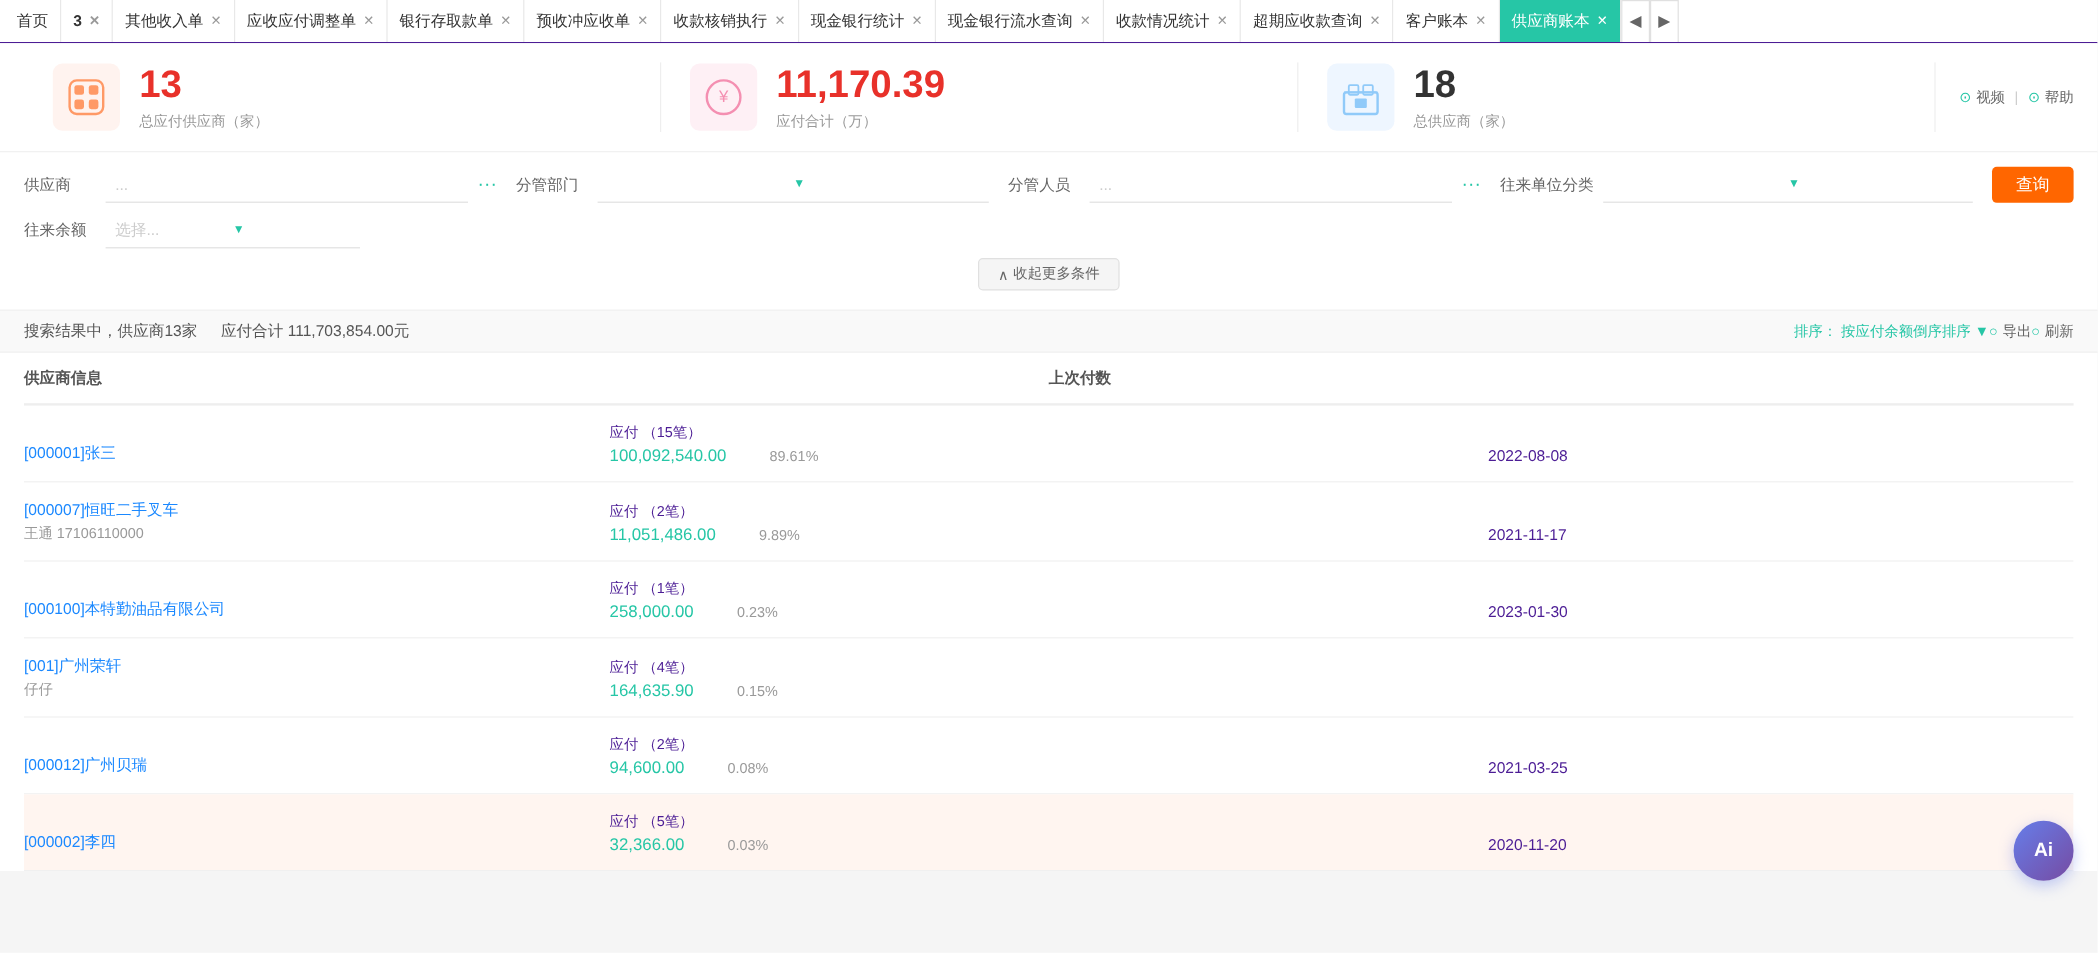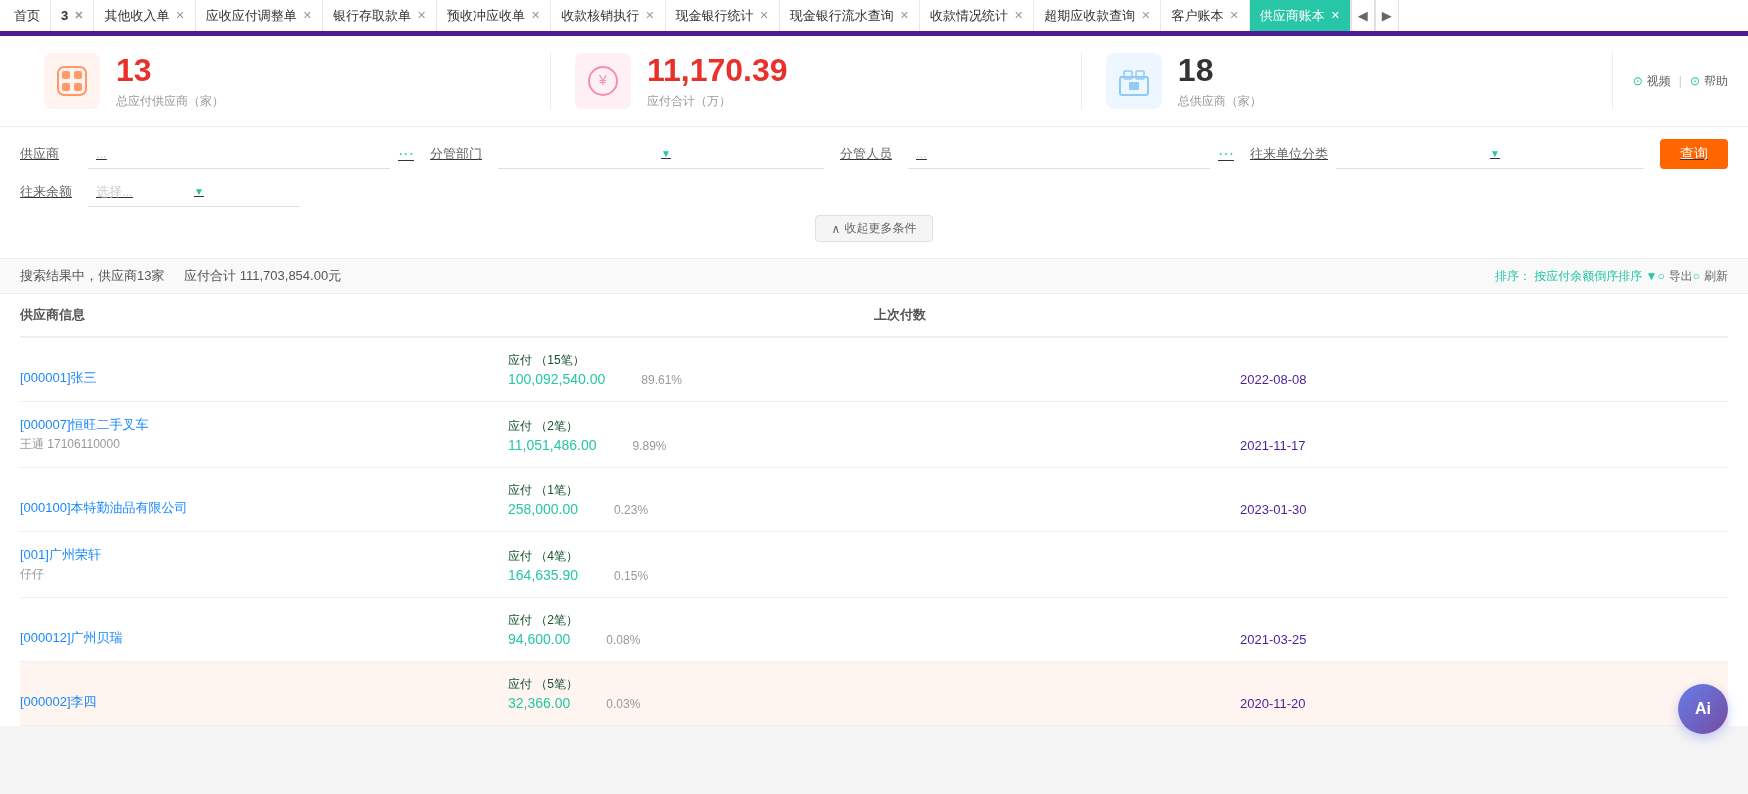--- a/index.html
+++ b/index.html
@@ -3,21 +3,21 @@
   <meta charset="utf-8">
   <style>
     * { box-sizing: border-box; margin: 0; padding: 0; }
     body { font-family: 'Microsoft YaHei', Arial, sans-serif; font-size: 13px; background: #f5f5f5; color: #333; }
 
     
     .top-nav {
       display: flex;
       align-items: center;
       background: #fff;
-      border-bottom: 5px solid #4c1d95;
+      border-bottom: 1px solid #4c1d95;
       height: 36px;
       padding: 0 4px;
       overflow: hidden;
     }
     .nav-tab {
       display: flex;
       align-items: center;
       padding: 0 10px;
       height: 36px;
       white-space: nowrap;
@@ -88,21 +88,20 @@
     .filter-bar {
       background: #fff;
       padding: 12px 20px;
       border-bottom: 1px solid #eee;
     }
     .filter-row {
       display: flex;
       align-items: center;
       gap: 16px;
       margin-bottom: 8px;
-      text-decoration: underline;
     }
     .filter-row:last-child { margin-bottom: 0; }
     .filter-item {
       display: flex;
       align-items: center;
       gap: 8px;
       flex: 1;
       min-width: 0;
     }
     .filter-label {
@@ -223,21 +222,21 @@
     .supplier-sub {
       font-size: 12px;
       color: #999;
       margin-top: 2px;
     }
     .transaction-info {
       display: flex;
       flex-direction: column;
       gap: 2px;
     }
-    .tx-label { color: #14532d; font-size: 12px; }
+    .tx-label { color: #4c1d95; font-size: 12px; }
     .tx-amount { color: #26c6a6; font-size: 14px; font-weight: 500; }
     .tx-percent { color: #999; font-size: 12px; margin-left: 12px; }
     .tx-row { display: flex; align-items: baseline; gap: 24px; }
     .last-pay-date { color: #4c1d95; font-size: 13px; margin-top: 22px; }
 
     
     .main-content { overflow-y: auto; max-height: calc(100vh - 220px); }
     .main-content::-webkit-scrollbar { width: 6px; }
     .main-content::-webkit-scrollbar-track { background: #f1f1f1; }
     .main-content::-webkit-scrollbar-thumb { background: #ccc; border-radius: 3px; }

